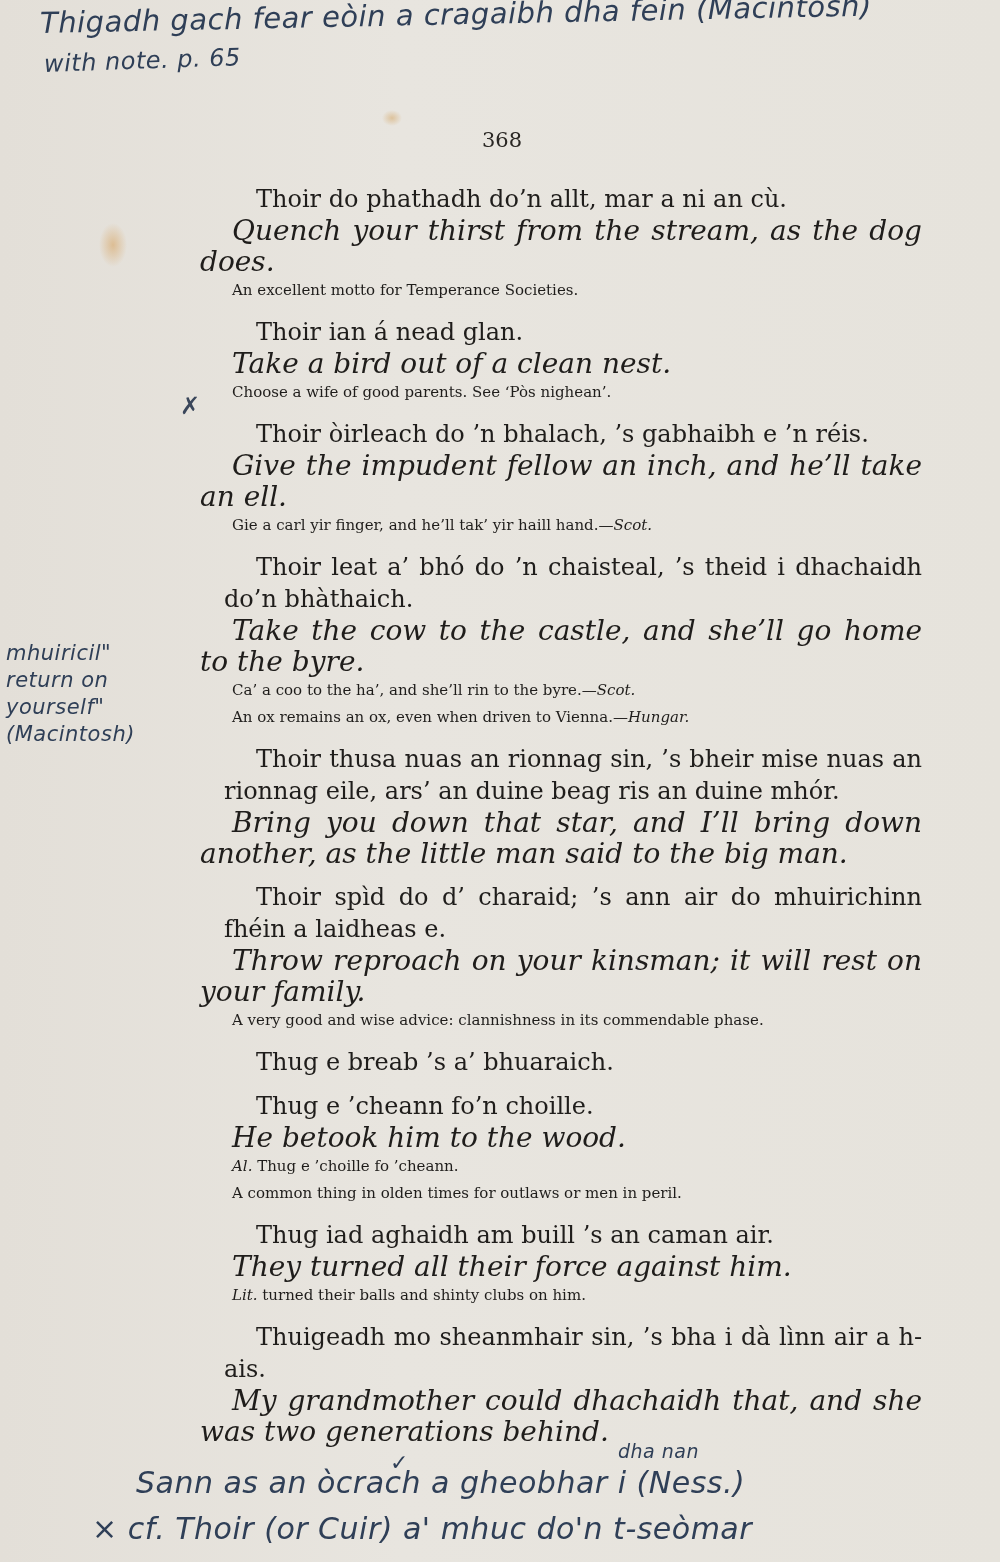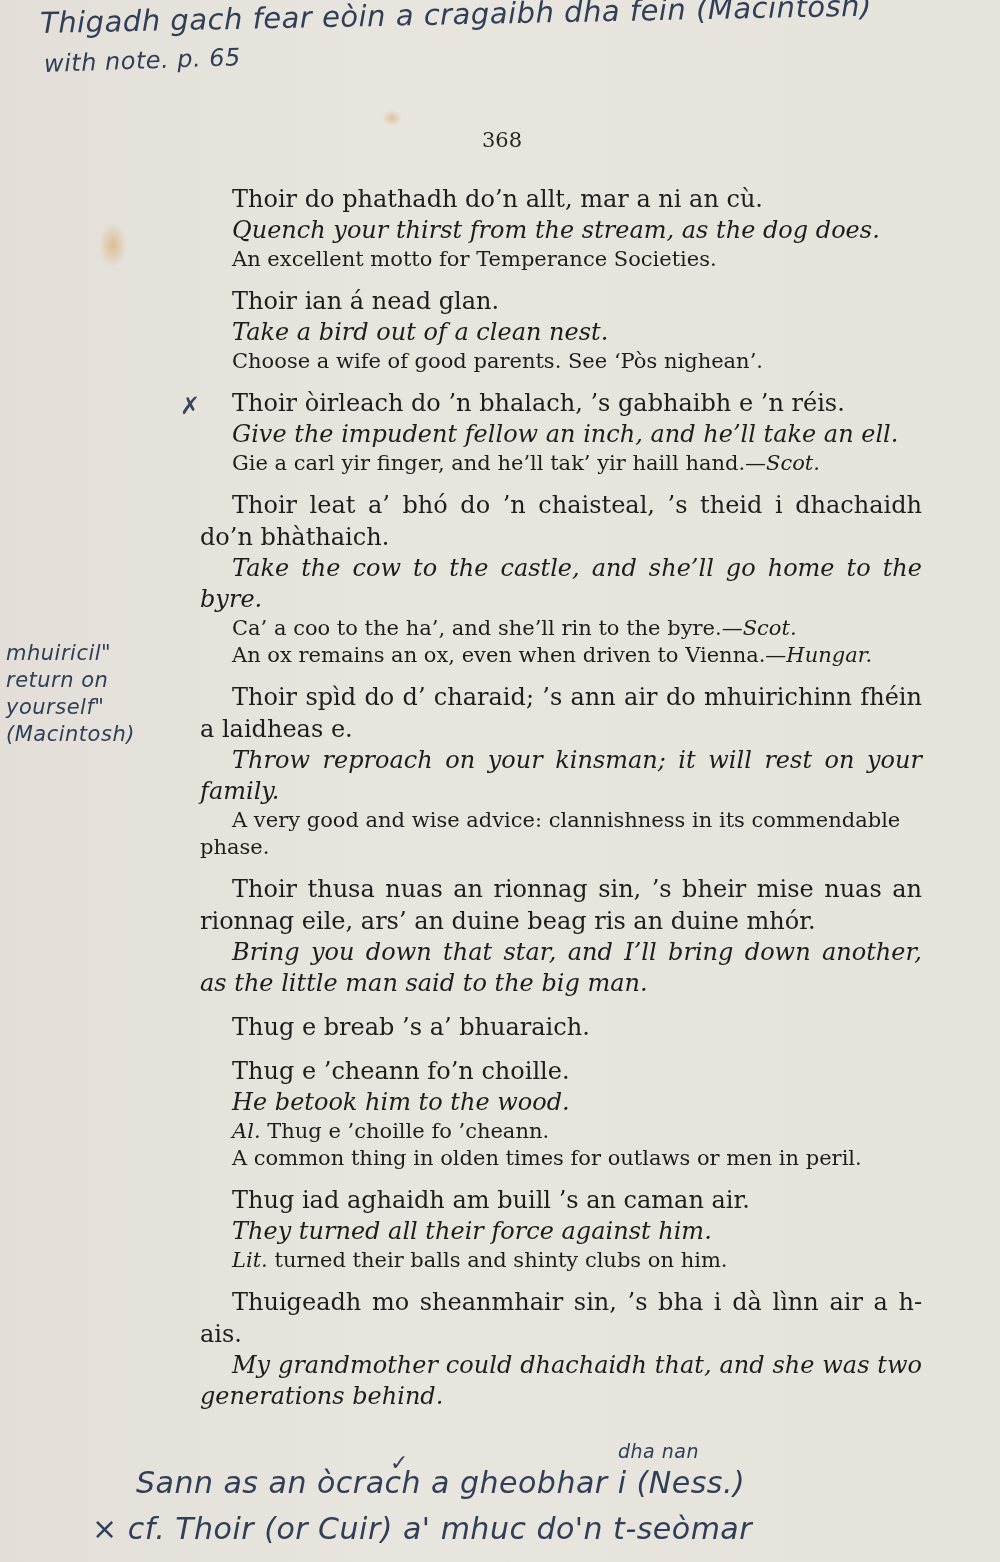--- a/index.html
+++ b/index.html
@@ -34,23 +34,23 @@
   .bottom-note .hand { position: relative; display: block; font-size: 30px; line-height: 46px; }
   .bottom-note .above { position: absolute; left: 518px; top: -32px; font-size: 19px; margin-left: 8px; }
   .bottom-note .tick { position: absolute; left: 298px; top: -20px; font-size: 22px; }
 
   .pagenum {
     position: absolute; top: 128px; left: 2px; width: 1000px; text-align: center;
     font-size: 21px; color: #2a2724;
   }
   .body { position: absolute; left: 200px; top: 183px; width: 722px; }
   .entry { margin-bottom: 12px; }
-  .gaelic { font-size: 24px; line-height: 32px; text-indent: 32px; text-align: justify; }
-  .trans { font-size: 24px; line-height: 31px; font-style: italic; text-indent: 32px; text-align: justify; }
-  .note { font-size: 21px; line-height: 27px; text-indent: 32px; }
+  .gaelic { font-size: 24px; line-height: 32px; text-indent: 32px; text-align: justify; margin-left: 24px; }
+  .trans { font-size: 28px; line-height: 31px; font-style: italic; text-indent: 32px; text-align: justify; }
+  .note { font-size: 15px; line-height: 27px; text-indent: 32px; }
   .note i { font-style: italic; }
 </style>
 </head>
 <body>
 
 <div class="page">
 
   <div class="hand top1">Thigadh gach fear eòin a cragaibh dha fein (Macintosh)</div>
   <div class="hand top2">with note. p. 65</div>
 
@@ -86,28 +86,28 @@
     </div>
 
     <div class="entry">
       <div class="gaelic">Thoir leat a’ bhó do ’n chaisteal, ’s theid i dhachaidh do’n bhàthaich.</div>
       <div class="trans">Take the cow to the castle, and she’ll go home to the byre.</div>
       <div class="note"><span>Ca’ a coo to the ha’, and she’ll rin to the byre.—</span><i>Scot.</i></div>
       <div class="note"><span>An ox remains an ox, even when driven to Vienna.—</span><i>Hungar.</i></div>
     </div>
 
     <div class="entry">
+      <div class="gaelic">Thoir thusa nuas an rionnag sin, ’s bheir mise nuas an rionnag eile, ars’ an duine beag ris an duine mhór.</div>
+      <div class="trans">Bring you down that star, and I’ll bring down another, as the little man said to the big man.</div>
+    </div>
+
+    <div class="entry">
       <div class="gaelic">Thoir spìd do d’ charaid; ’s ann air do mhuirichinn fhéin a laidheas e.</div>
       <div class="trans">Throw reproach on your kinsman; it will rest on your family.</div>
       <div class="note">A very good and wise advice: clannishness in its commendable phase.</div>
-    </div>
-
-    <div class="entry">
-      <div class="gaelic">Thoir thusa nuas an rionnag sin, ’s bheir mise nuas an rionnag eile, ars’ an duine beag ris an duine mhór.</div>
-      <div class="trans">Bring you down that star, and I’ll bring down another, as the little man said to the big man.</div>
     </div>
 
     <div class="entry">
       <div class="gaelic">Thug e breab ’s a’ bhuaraich.</div>
     </div>
 
     <div class="entry">
       <div class="gaelic">Thug e ’cheann fo’n choille.</div>
       <div class="trans">He betook him to the wood.</div>
       <div class="note"><i>Al.</i> <span>Thug e ’choille fo ’cheann.</span></div>

